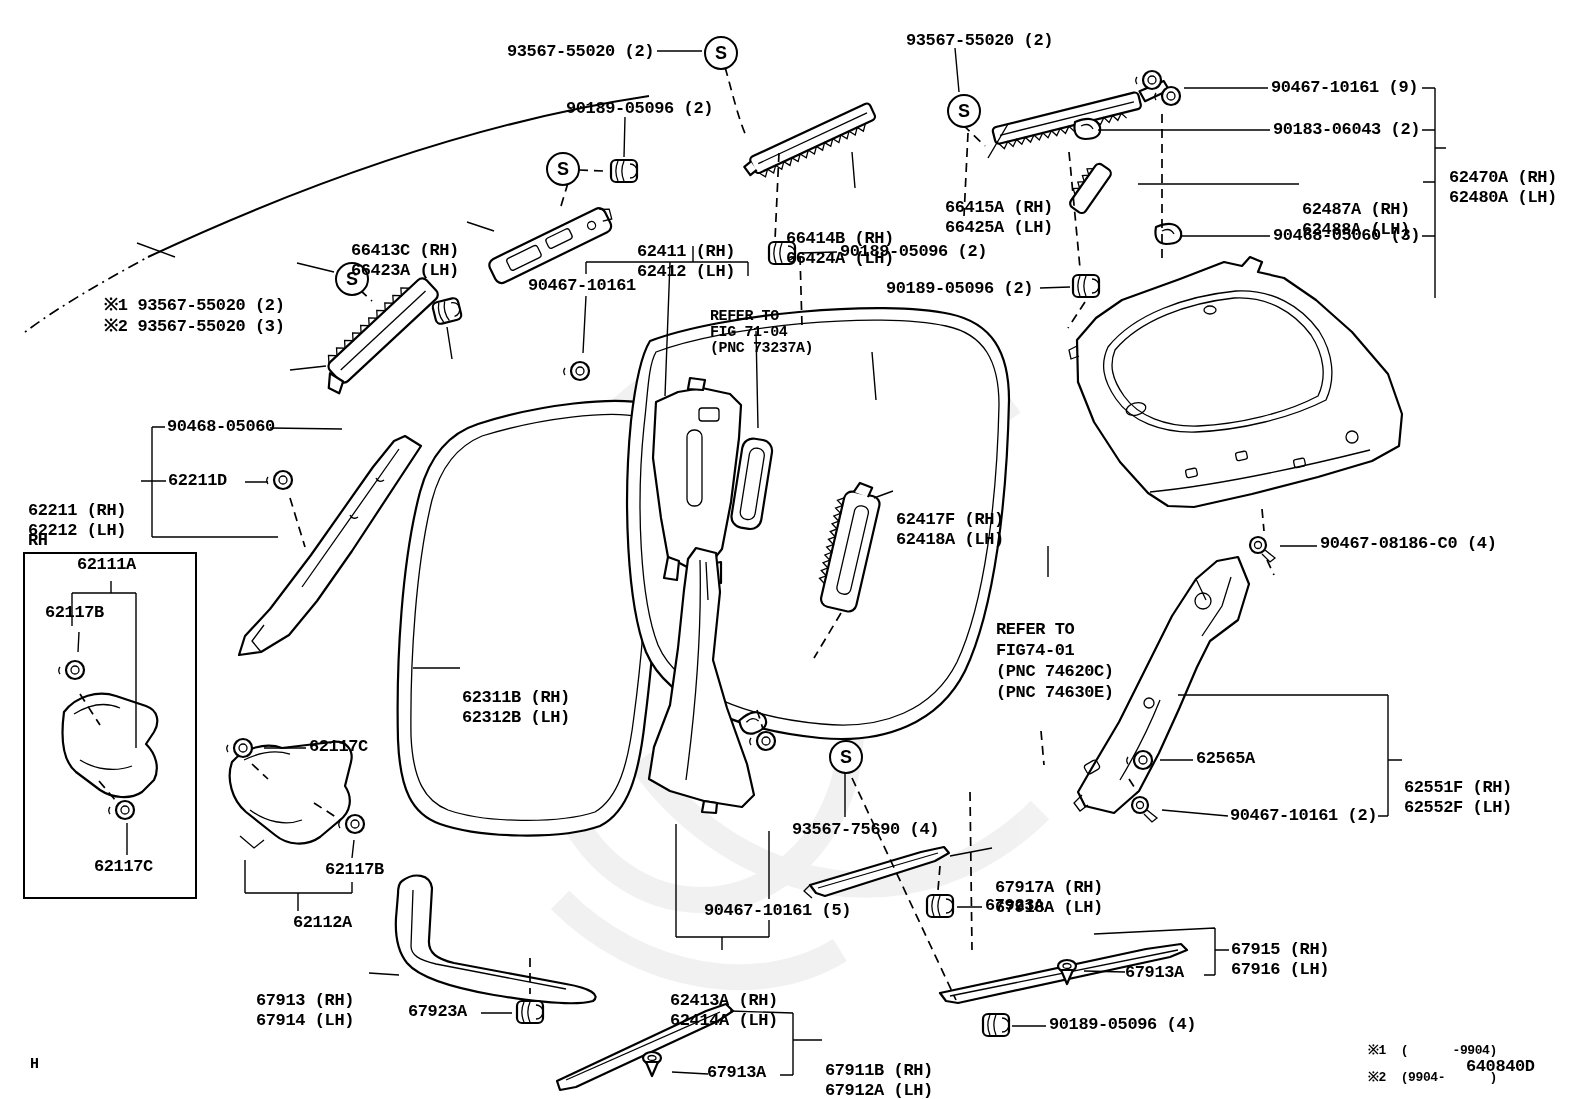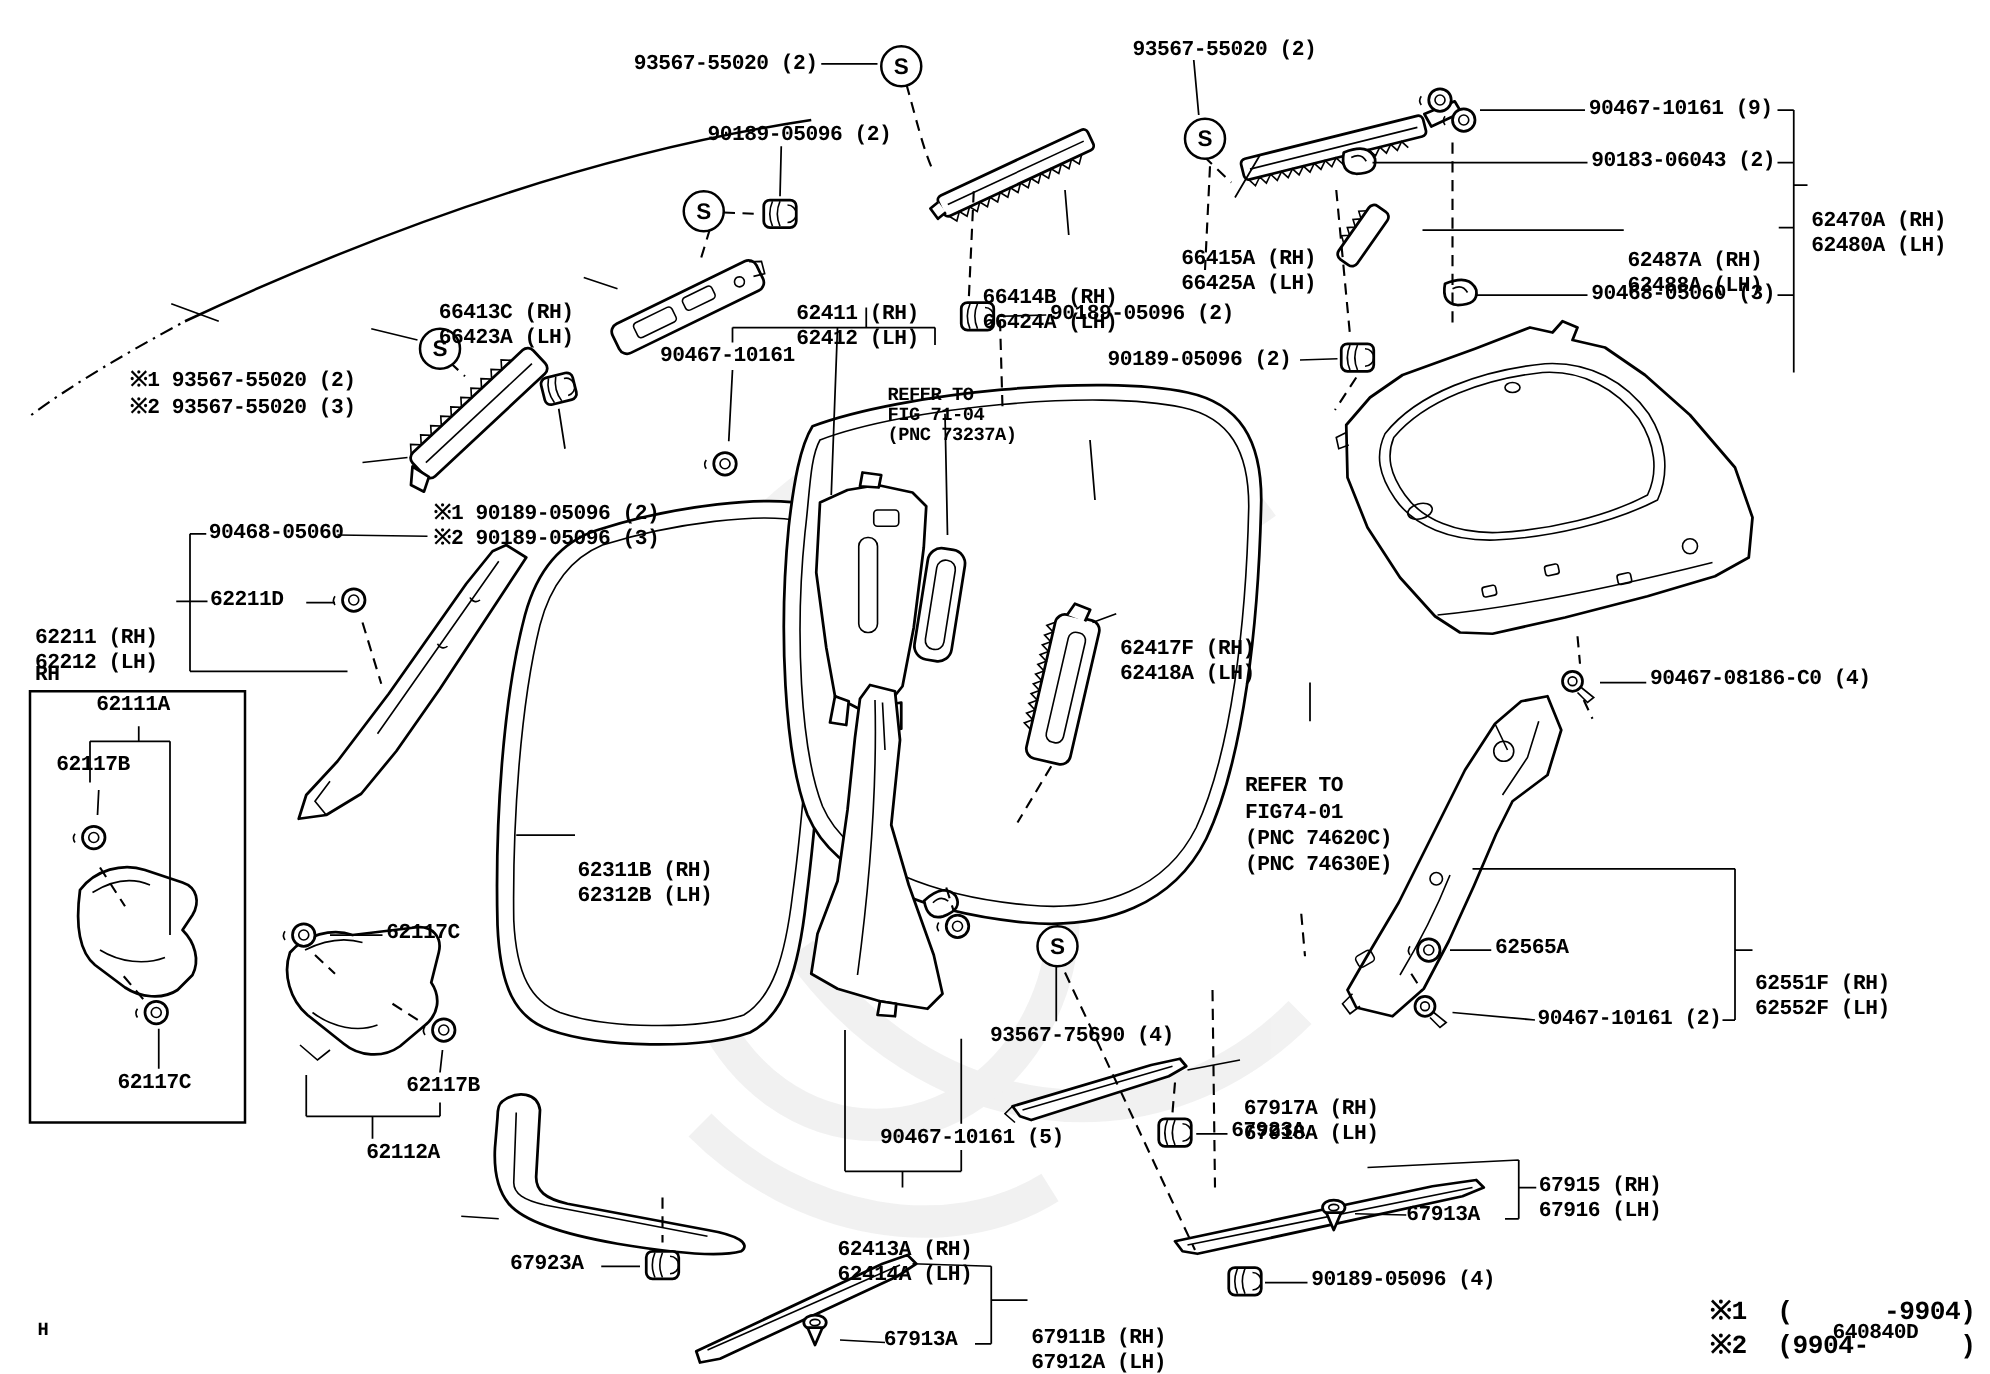--- a/index.html
+++ b/index.html
@@ -4,21 +4,21 @@
 <style>
   html,body{margin:0;padding:0;background:#fff;}
   #stage{position:relative;width:1592px;height:1099px;background:#fff;overflow:hidden;
          font-family:"Liberation Mono","DejaVu Sans Mono",monospace;}
   #art{position:absolute;left:0;top:0;}
   .lbl{position:absolute;font-family:"Liberation Mono","DejaVu Sans Mono",monospace;
        font-weight:700;font-size:17px;line-height:20px;letter-spacing:-0.4px;
        color:#000;white-space:pre;}
   .ref1{font-size:15px;line-height:16px;}
   .ref2{font-size:17px;line-height:21px;}
-  .notes{font-size:21px;line-height:27px;}
+  .notes{font-size:13px;line-height:27px;}
   .scir{position:absolute;width:30px;height:30px;border:2.5px solid #000;border-radius:50%;
         background:#fff;display:flex;align-items:center;justify-content:center;
         font:700 18px "Liberation Sans",sans-serif;}
   svg .part{fill:#fff;stroke:#000;stroke-width:2.2;stroke-linejoin:round;}
   svg .det{fill:none;stroke:#000;stroke-width:1.3;}
   svg .ld{fill:none;stroke:#000;stroke-width:1.4;}
   svg .dash{fill:none;stroke:#000;stroke-width:1.7;stroke-dasharray:9 6;}
   svg .dashdot{fill:none;stroke:#000;stroke-width:1.7;stroke-dasharray:2 5 11 5;}
   svg .wm{fill:none;stroke:#ededed;stroke-width:26;}
 </style>
@@ -315,22 +315,20 @@
   <div>66413C (RH)</div><div>66423A (LH)</div></div>
 <div class="lbl" style="left:637px;top:202px">
   <div>62411 (RH)</div><div>62412 (LH)</div></div>
 <div class="lbl" style="left:786px;top:189px">
   <div>66414B (RH)</div><div>66424A (LH)</div></div>
 <div class="lbl" style="left:945px;top:158px">
   <div>66415A (RH)</div><div>66425A (LH)</div></div>
 <div class="lbl" style="left:840px;top:242px">90189-05096 (2)</div>
 <div class="lbl" style="left:886px;top:279px">90189-05096 (2)</div>
 <div class="lbl" style="left:528px;top:276px">90467-10161</div>
-<div class="lbl" style="left:347px;top:362px">
-  <div>※1 90189-05096 (2)</div><div>※2 90189-05096 (3)</div></div>
 <div class="lbl" style="left:167px;top:417px">90468-05060</div>
 <div class="lbl" style="left:28px;top:461px">
   <div>62211 (RH)</div><div>62212 (LH)</div></div>
 <div class="lbl" style="left:168px;top:471px">62211D</div>
 <div class="lbl" style="left:896px;top:470px">
   <div>62417F (RH)</div><div>62418A (LH)</div></div>
 <div class="lbl" style="left:28px;top:531px">RH</div>
 <div class="lbl" style="left:77px;top:555px">62111A</div>
 <div class="lbl" style="left:45px;top:603px">62117B</div>
 <div class="lbl" style="left:94px;top:857px">62117C</div>
@@ -342,20 +340,22 @@
 <div class="lbl" style="left:1196px;top:749px">62565A</div>
 <div class="lbl" style="left:1404px;top:738px">
   <div>62551F (RH)</div><div>62552F (LH)</div></div>
 <div class="lbl" style="left:1320px;top:534px">90467-08186-C0 (4)</div>
 <div class="lbl" style="left:1230px;top:806px">90467-10161 (2)</div>
 <div class="lbl" style="left:792px;top:820px">93567-75690 (4)</div>
 <div class="lbl" style="left:995px;top:838px">
   <div>67917A (RH)</div><div>67918A (LH)</div></div>
 <div class="lbl" style="left:985px;top:896px">67923A</div>
 <div class="lbl" style="left:704px;top:901px">90467-10161 (5)</div>
+<div class="lbl" style="left:256px;top:951px">
+  <div>67913 (RH)</div><div>67914 (LH)</div></div>
 <div class="lbl" style="left:670px;top:951px">
   <div>62413A (RH)</div><div>62414A (LH)</div></div>
 <div class="lbl" style="left:408px;top:1002px">67923A</div>
 <div class="lbl" style="left:1231px;top:900px">
   <div>67915 (RH)</div><div>67916 (LH)</div></div>
 <div class="lbl" style="left:1125px;top:963px">67913A</div>
 <div class="lbl" style="left:825px;top:1021px">
   <div>67911B (RH)</div><div>67912A (LH)</div></div>
 <div class="lbl" style="left:707px;top:1063px">67913A</div>
 <div class="lbl" style="left:1049px;top:1015px">90189-05096 (4)</div>

